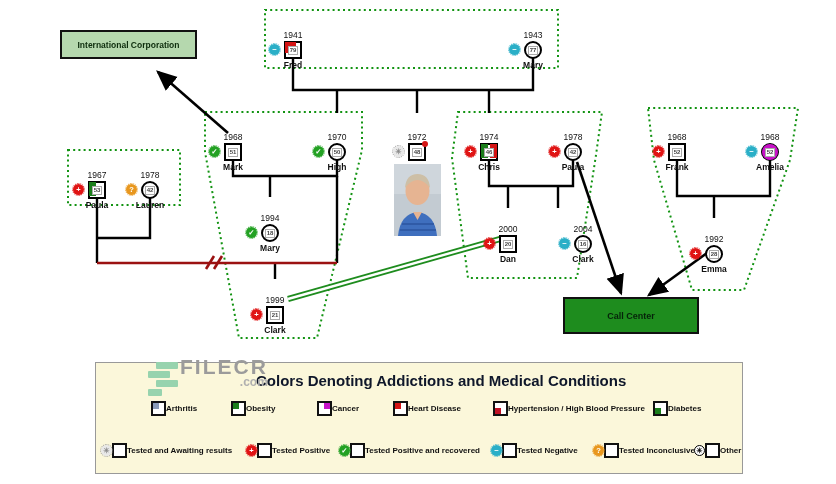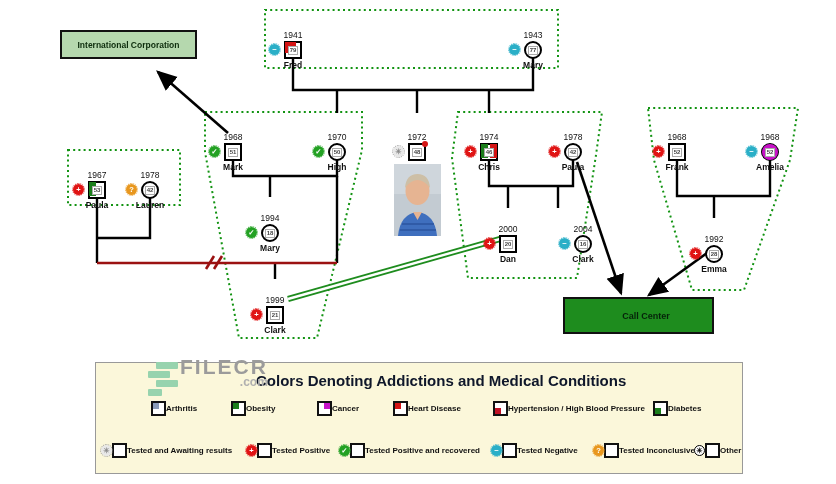--- a/index.html
+++ b/index.html
@@ -30,21 +30,21 @@
   .t-positive{background:#e01414;outline:1px dotted #e01414;}
   .t-recovered{background:#23a123;outline:1px dotted #23a123;}
   .t-negative{background:#2aafc7;outline:1px dotted #2aafc7;}
   .t-inconclusive{background:#e8971e;outline:1px dotted #e8971e;}
   .t-other{background:#fff;color:#000;border:1.5px solid #000;width:9px;height:9px;line-height:9px;}
 
   
   .ebox{position:absolute;display:flex;align-items:center;justify-content:center;
         font-weight:bold;z-index:2;border:2px solid #111;}
   .box-corp{left:60px;top:30px;width:133px;height:25px;background:#b5d8ae;font-size:8.5px;color:#0d2d0d;}
-  .box-call{left:563px;top:297px;width:132px;height:33px;background:#1e8c1e;font-size:9px;color:#06230a;padding-left:15px;}
+  .box-call{left:563px;top:297px;width:132px;height:33px;background:#1e8c1e;font-size:9px;color:#06230a;}
 
   
   .photo{position:absolute;left:394px;top:164px;width:47px;height:72px;z-index:2;}
 
   
   .legend{position:absolute;left:95px;top:362px;width:646px;height:110px;background:#fbf7da;
           border:1px solid #999;z-index:2;}
   .lg-title{position:absolute;left:160px;top:9px;font-size:15px;font-weight:bold;color:#0f172a;}
   .lg-item{position:absolute;display:flex;align-items:center;gap:0;}
   .lg-sq{width:11px;height:11px;border:2px solid #111;background:#fff;position:relative;flex:0 0 auto;}

